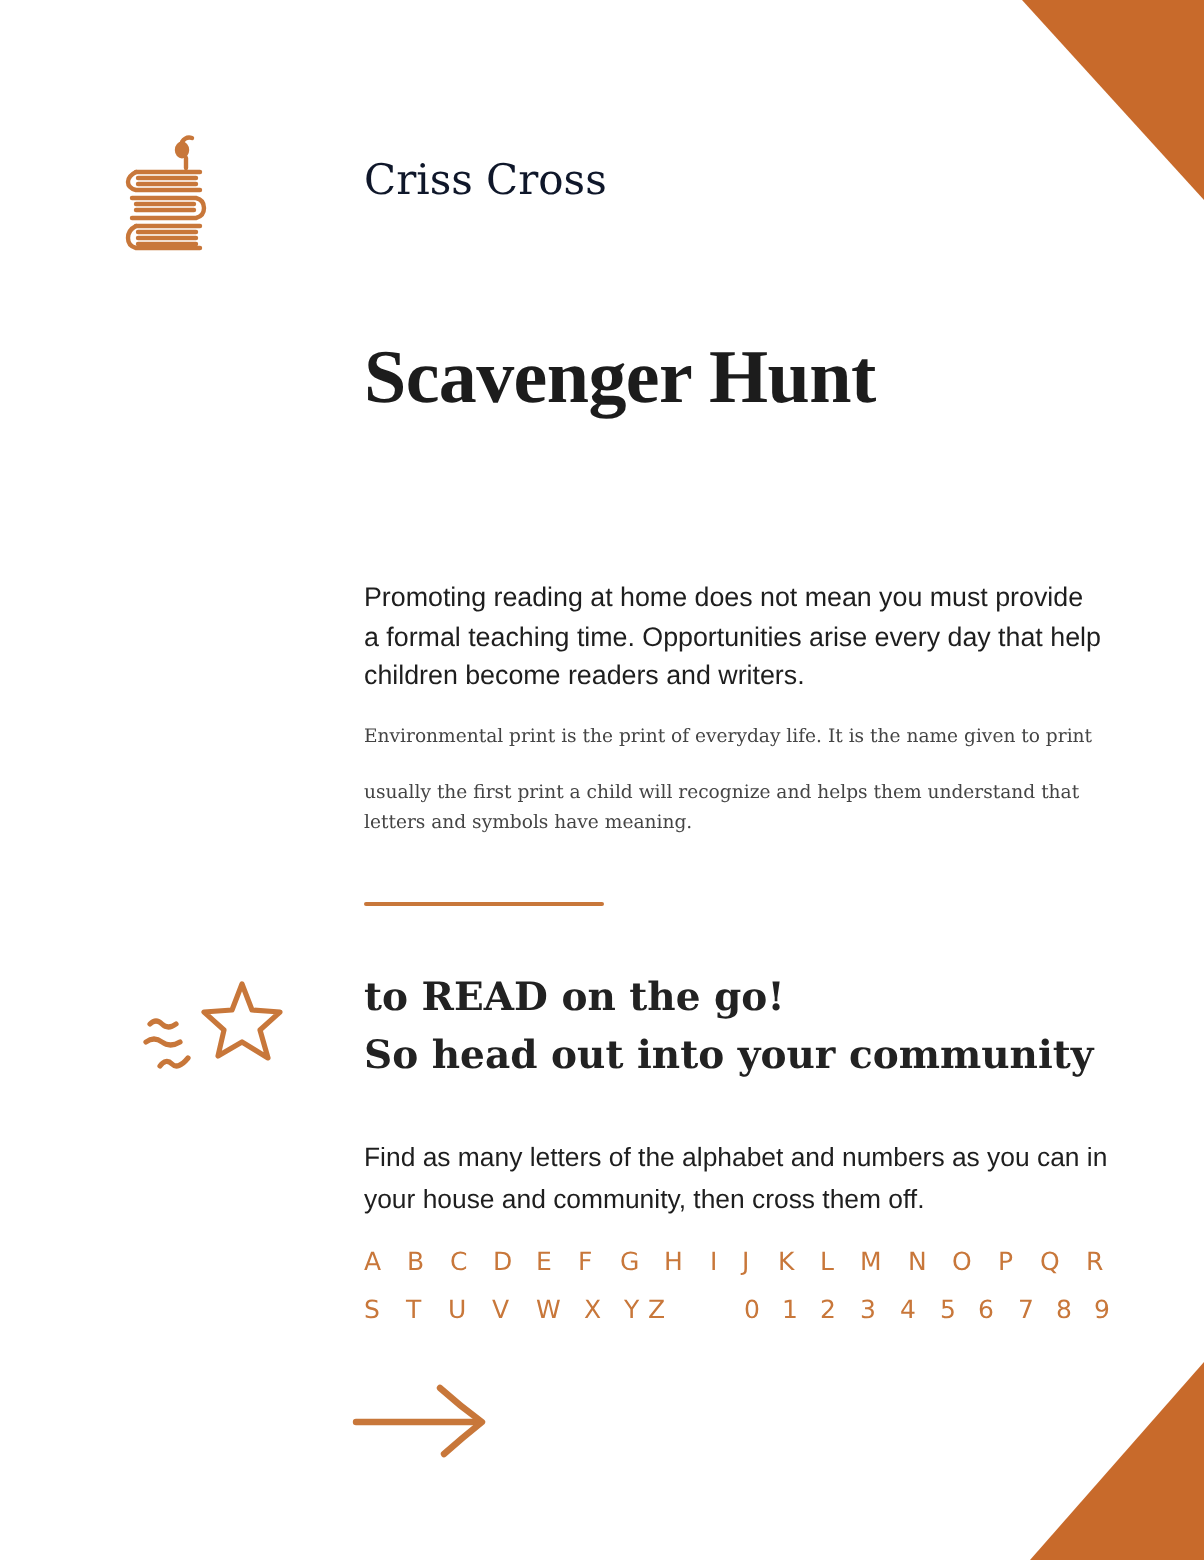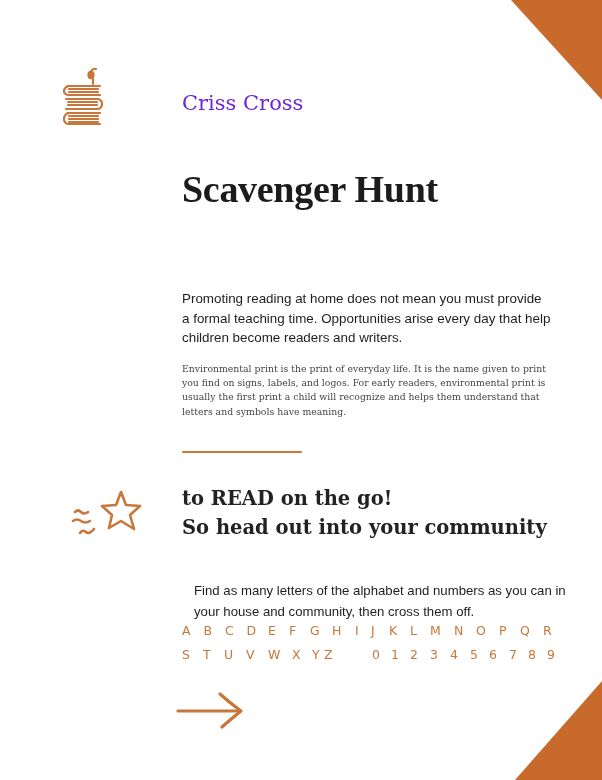--- a/index.html
+++ b/index.html
@@ -2,29 +2,29 @@
 <html><head>
 <meta charset="utf-8">
 <style>
   html, body { margin: 0; padding: 0; }
   body {
     width: 602px; height: 780px; background: #ffffff; position: relative; overflow: hidden;
     font-family: "Liberation Sans", sans-serif; color: #222;
   }
   .corner { position: absolute; }
   .corner-tr { left: 0; top: 0; }
-  .brand { position: absolute; left: 182px; top: 88px; font-family: "DejaVu Serif", serif; font-size: 21px; line-height: 30px; color: #6d28d9; }
+  .brand { position: absolute; left: 182px; top: 75px; font-family: "DejaVu Serif", serif; font-size: 21px; line-height: 30px; color: #0f172a; }
   .brand-icon { position: absolute; left: 60px; top: 66px; width: 46px; height: 72px; }
   .title { position: absolute; left: 182px; top: 166px; font-family: "Liberation Serif", serif; font-weight: bold; font-size: 38px; line-height: 46px; color: #1c1c1c; letter-spacing: -0.3px; margin: 0; }
   .intro { position: absolute; left: 182px; top: 289px; width: 380px; font-family: "Liberation Sans", sans-serif; font-size: 13.4px; line-height: 19.5px; color: #1e1e1e; margin: 0; }
   .desc { position: absolute; left: 182px; top: 362px; width: 380px; font-family: "DejaVu Serif", serif; font-size: 9.3px; line-height: 14.2px; color: #444; margin: 0; }
   .divider { position: absolute; left: 182px; top: 451px; width: 120px; height: 2px; background: #c8773a; border-radius: 1px; }
   .star-icon { position: absolute; left: 70px; top: 488px; width: 78px; height: 58px; }
   .subhead { position: absolute; left: 182px; top: 484px; width: 390px; font-family: "DejaVu Serif", serif; font-size: 19.5px; line-height: 29px; color: #222; margin: 0; }
-  .instructions { position: absolute; left: 182px; top: 569px; width: 390px; font-family: "Liberation Sans", sans-serif; font-size: 13.2px; line-height: 20.5px; color: #1e1e1e; margin: 12px; }
+  .instructions { position: absolute; left: 182px; top: 569px; width: 390px; font-family: "Liberation Sans", sans-serif; font-size: 13.2px; line-height: 20.5px; color: #1e1e1e; margin: 0; }
   .alpha-row { position: absolute; left: 182px; width: 380px; height: 22px; font-family: "DejaVu Sans", sans-serif; font-size: 12.5px; color: #c8773a; }
   .alpha-row span { position: absolute; top: 0; }
   .row1 { top: 623px; }
   .row2 { top: 647px; }
   .arrow-icon { position: absolute; left: 174px; top: 690px; width: 72px; height: 40px; }
 </style>
 </head>
 <body>
 
 <svg class="corner corner-tr" width="602" height="780" viewBox="0 0 602 780" style="position:absolute;left:0;top:0;pointer-events:none;">
@@ -61,21 +61,21 @@
 </h1>
 
 <p class="intro">
   <span>Promoting reading at home does not mean you must provide</span><br>
   <span>a formal teaching time. Opportunities arise every day that help</span><br>
   <span>children become readers and writers.</span>
 </p>
 
 <p class="desc">
   <span>Environmental print is the print of everyday life. It is the name given to print</span><br>
-  <span>you find on signs, labels, and logos. For early readers, environmental print is</span><br>
+  <br>
   <span>usually the first print a child will recognize and helps them understand that</span><br>
   <span>letters and symbols have meaning.</span>
 </p>
 
 <div class="divider"></div>
 
 <svg class="star-icon" viewBox="0 0 78 58">
   <g fill="none" stroke="#c8773a" stroke-width="2.6" stroke-linecap="round" stroke-linejoin="round">
     <path d="M51 4 L56 17 L70 18 L60 27 L64 41 L51 33 L39 40 L42 27 L32 18 L46 17 Z"></path>
     <path d="M5 24 Q8 21 11 24 Q14 27 18 24"></path>

